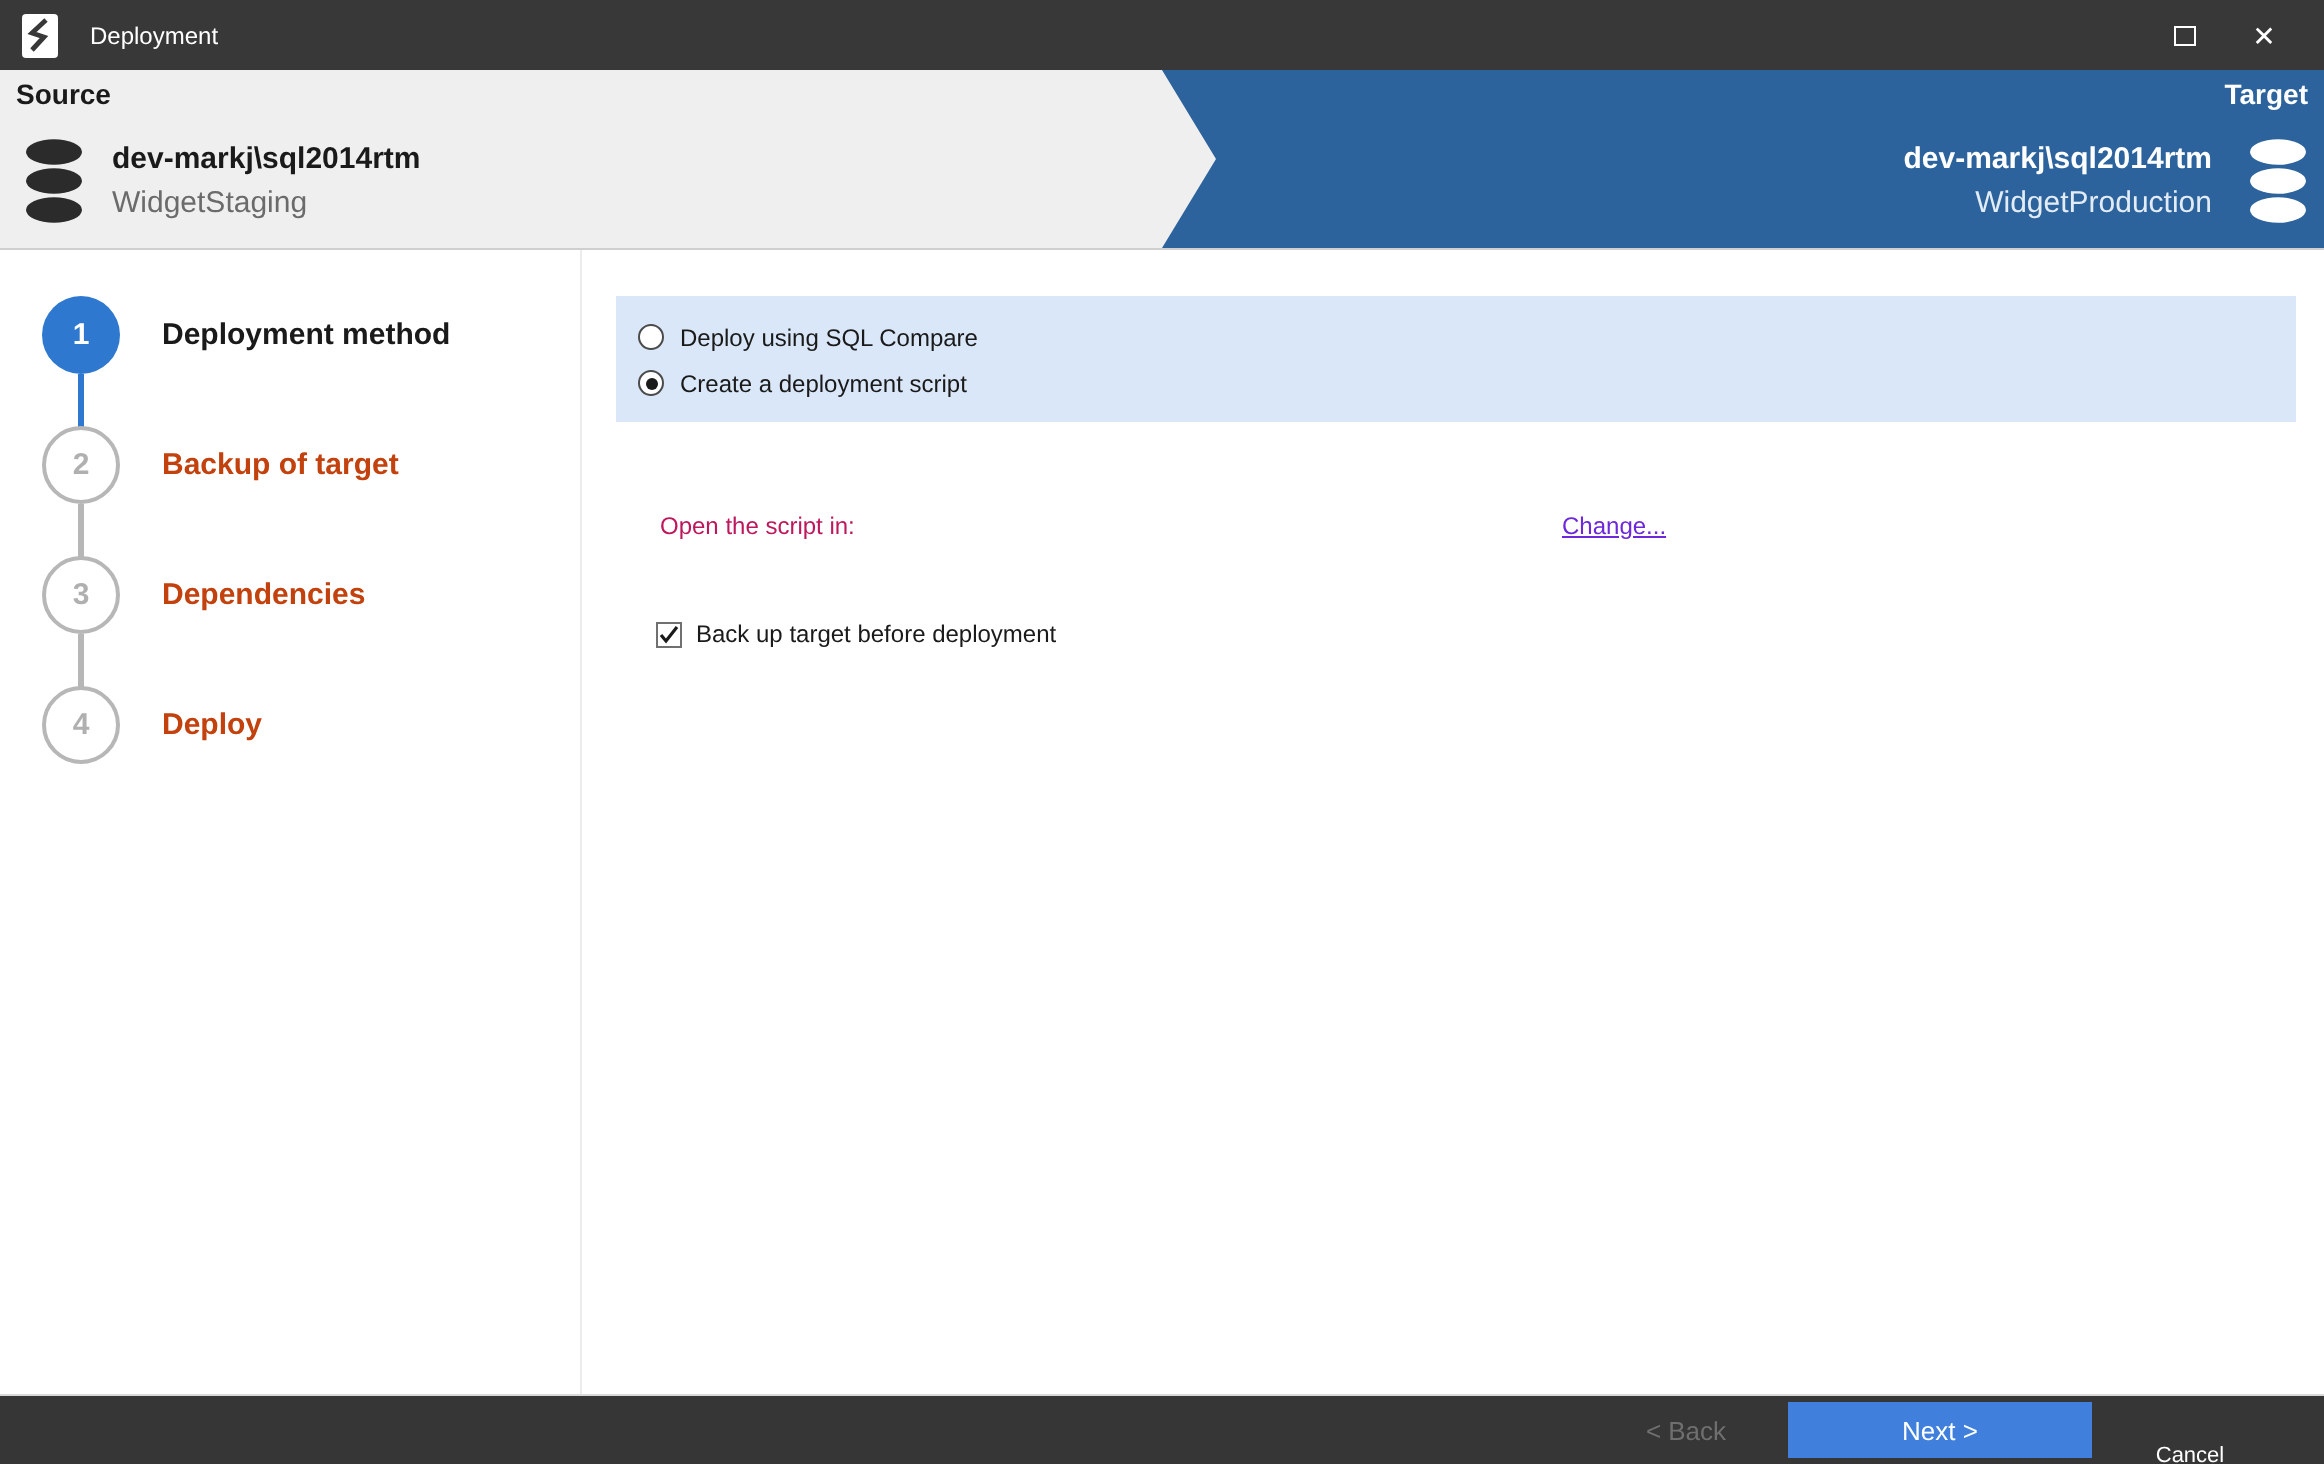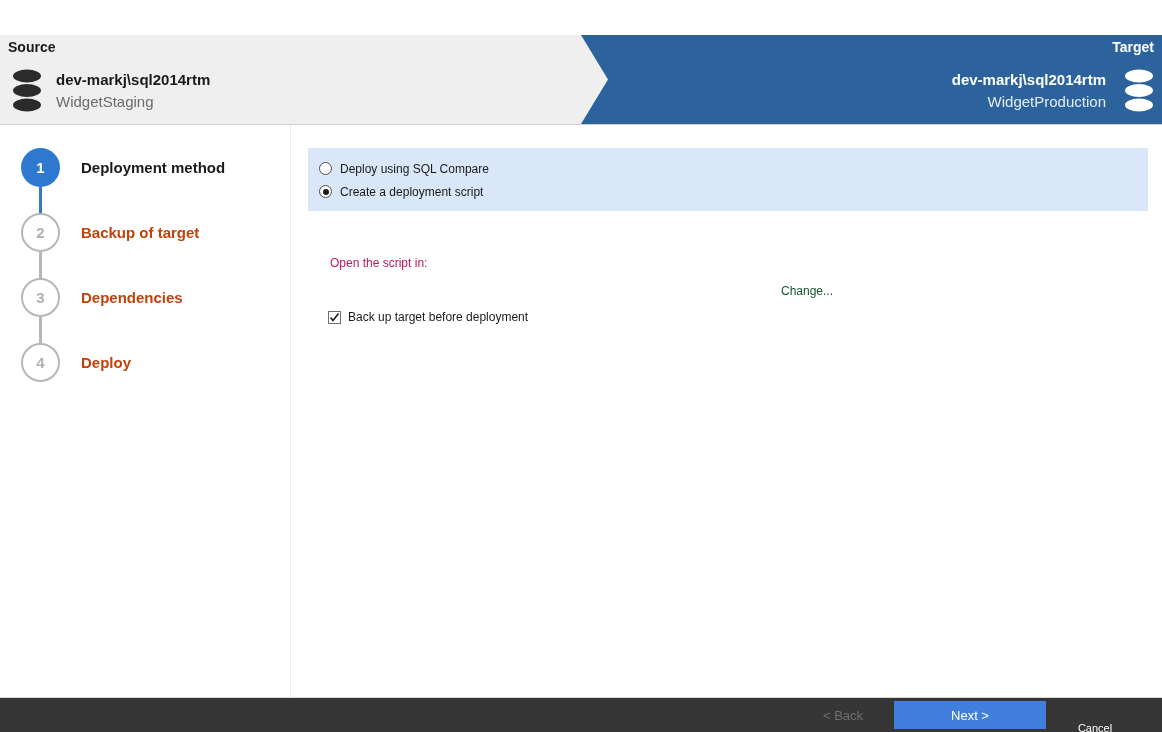--- a/index.html
+++ b/index.html
@@ -96,21 +96,21 @@
     position: absolute; left: 39px; top: 126px; height: 24px; line-height: 24px;
     font-size: 12px; color: #be185d;
   }
   .script-input {
     position: absolute; left: 146px; top: 126px; width: 334px; height: 23px;
     border: 1px solid #7a7a7a; background: #ffffff; font-family: "Liberation Sans", sans-serif;
     font-size: 12px; color: #1a1a1a; padding: 0 4px;
   }
   .change-link {
     position: absolute; left: 490px; top: 126px; height: 24px; line-height: 24px;
-    font-size: 12px; color: #14532d; cursor: pointer; margin-top: 28px;
+    font-size: 12px; color: #6d28d9; text-decoration: underline; cursor: pointer;
   }
 
   .checkbox-row {
     position: absolute; left: 37px; top: 185px; display: flex; align-items: center;
     cursor: default;
   }
   .checkbox-box {
     width: 13px; height: 13px; border: 1px solid #707070; background: #ffffff;
     display: flex; align-items: center; justify-content: center; flex: 0 0 auto;
   }
@@ -135,20 +135,36 @@
     position: absolute; left: 1058px; top: 12px; width: 74px; height: 35px;
     color: #ffffff; font-size: 11px; display: flex; align-items: center; justify-content: center;
     cursor: pointer;
   }
 </style>
 </head>
 <body>
 
 <div class="window">
 
+  <div class="titlebar">
+    <span class="app-icon">
+      <svg width="14" height="18" viewBox="0 0 14 18">
+        <path d="M10 1 L3 7.5 L9 9.5 L3 16" fill="none" stroke="#383838" stroke-width="2.4"></path>
+      </svg>
+    </span>
+    <span class="titlebar-title">Deployment</span>
+    <span class="titlebar-spacer"></span>
+    <span class="win-btn">
+      <span class="maximize-glyph"></span>
+    </span>
+    <span class="win-btn close-glyph">
+      <span>✕</span>
+    </span>
+    <span class="win-margin"></span>
+  </div>
 
   <div class="header">
     <div class="header-target-bg"></div>
 
     <div class="source-block">
       <div class="section-label">Source</div>
       <svg class="db-icon" viewBox="0 0 30 43">
         <ellipse cx="15" cy="7" rx="14" ry="6.4" fill="#2b2b2b"></ellipse>
         <ellipse cx="15" cy="21.5" rx="14" ry="6.4" fill="#2b2b2b"></ellipse>
         <ellipse cx="15" cy="36" rx="14" ry="6.4" fill="#2b2b2b"></ellipse>

